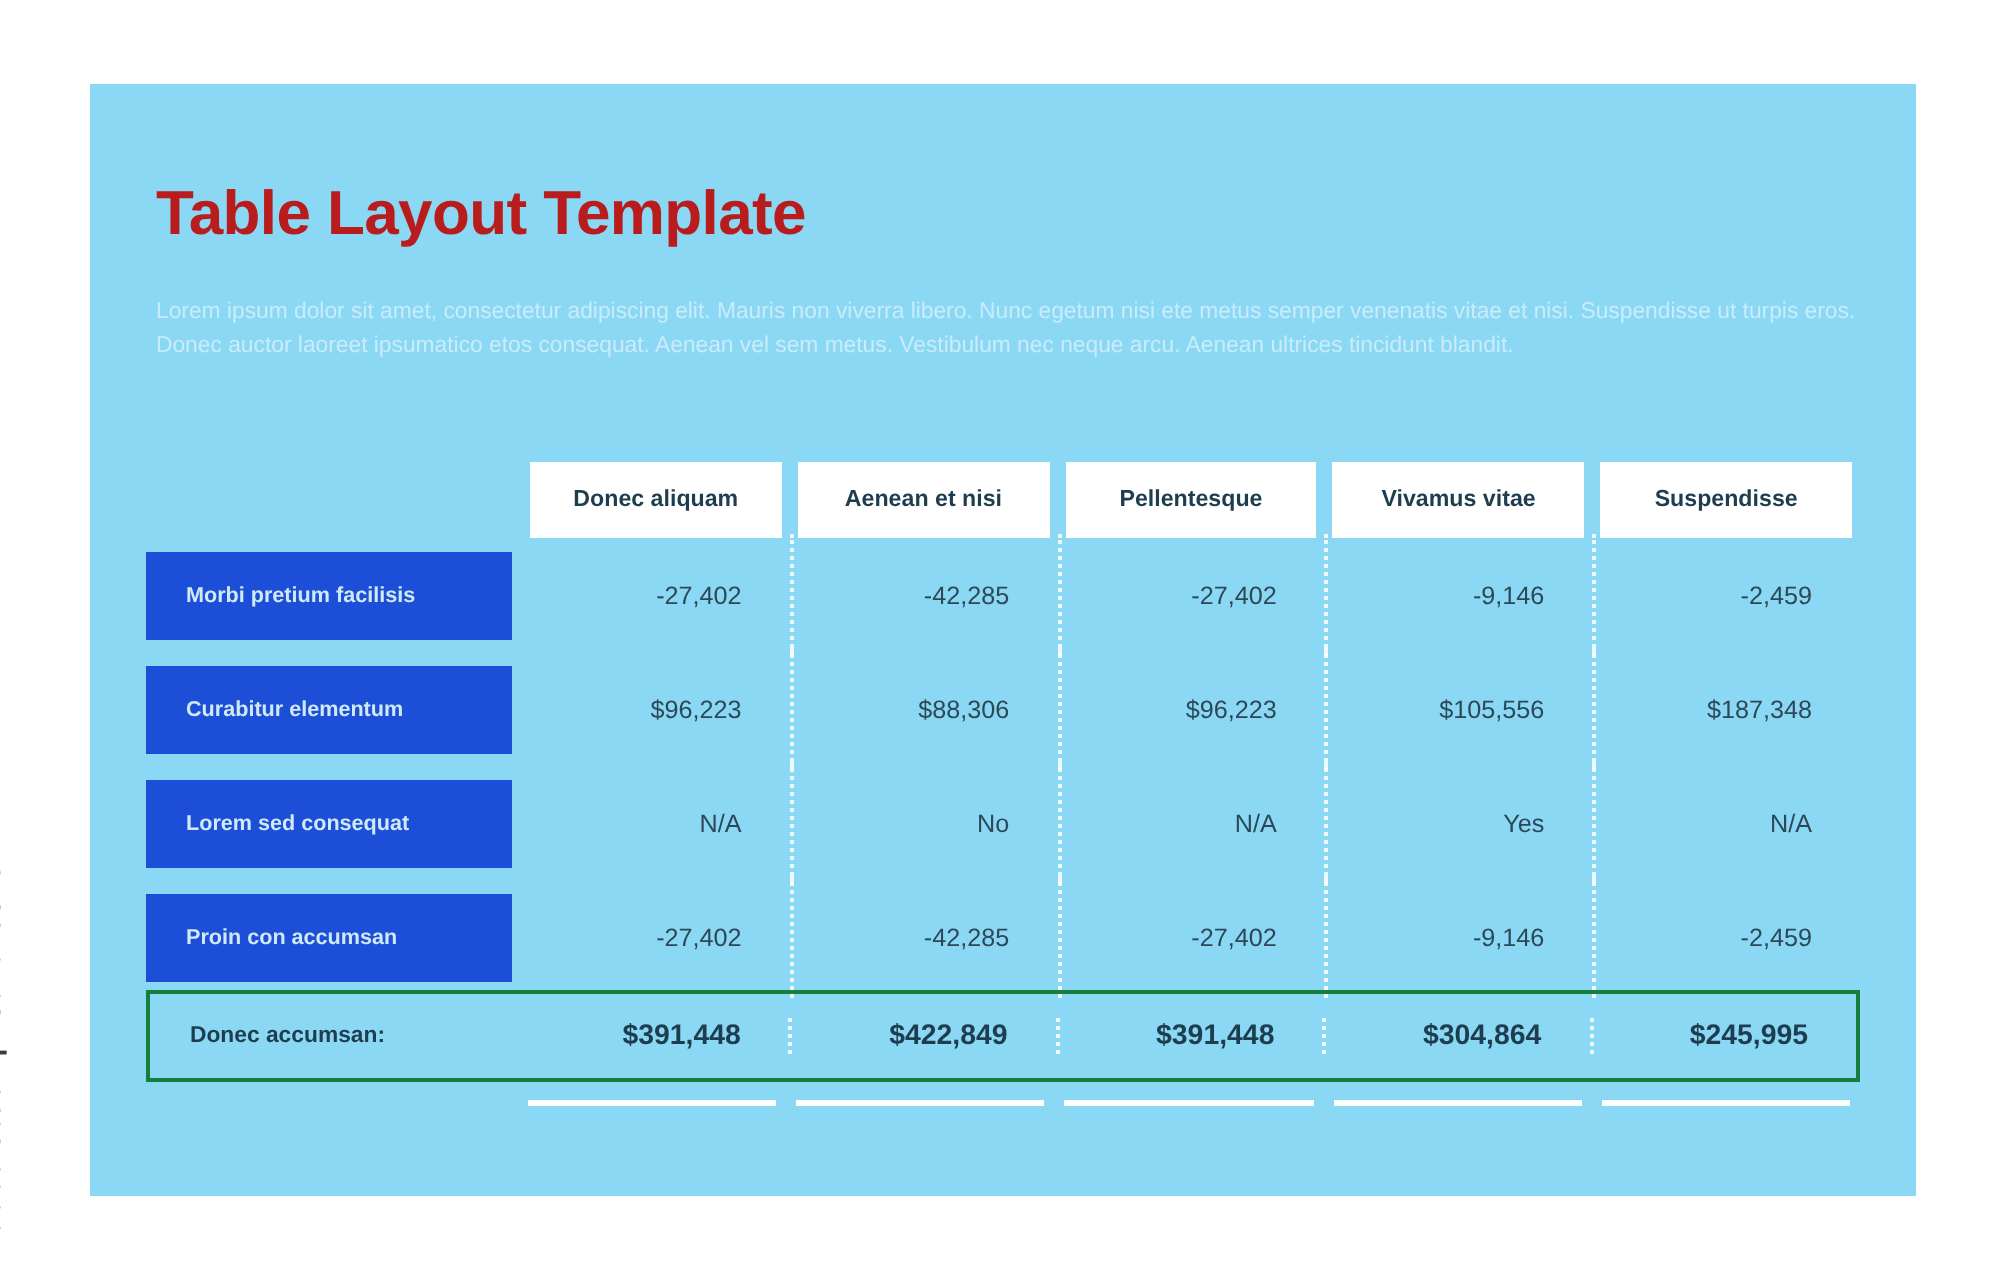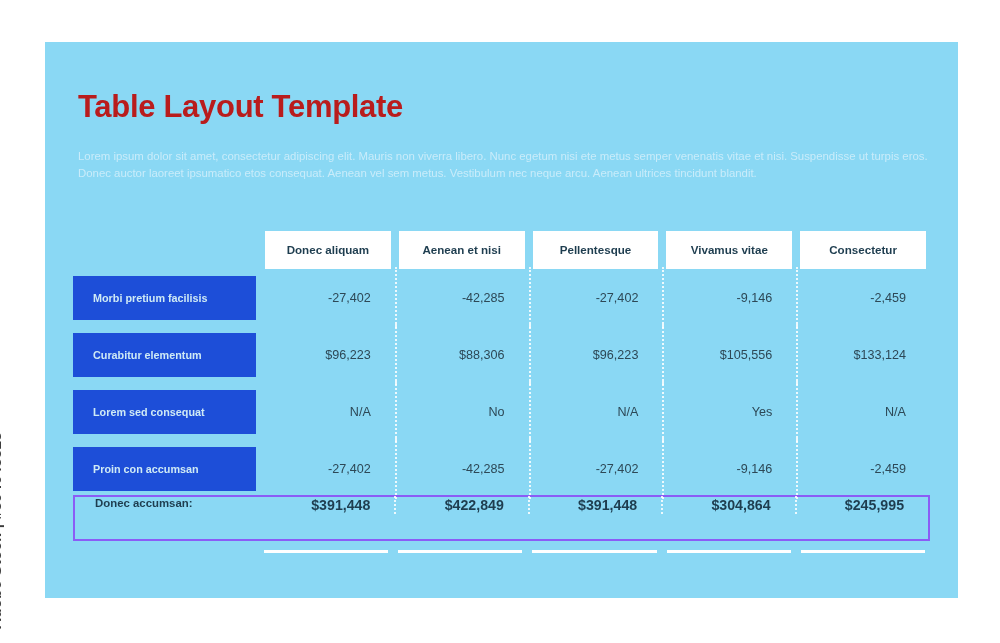--- a/index.html
+++ b/index.html
@@ -154,23 +154,23 @@
   #header-row .data-cell.sep::before { display: none; }
 
   
   #total-row {
     position: absolute;
     left: 28px;
     top: 453px;
     width: 857px;
     height: 46px;
     box-sizing: border-box;
-    border: 2px solid #8b5cf6;
-    display: flex;
-    align-items: flex-start;
+    border: 2px solid #15803d;
+    display: flex;
+    align-items: center;
     background: transparent;
   }
   #total-row .label-cell { width: 186px; flex: 0 0 186px; padding-left: 20px; }
   #total-label {
     font-size: 11.4px;
     font-weight: 700;
     color: #1e3d4f;
     white-space: nowrap;
   }
   #total-row .data-cell {
@@ -228,21 +228,21 @@
       <div class="data-cell sep">
         <div class="header-box">Aenean et nisi</div>
       </div>
       <div class="data-cell sep">
         <div class="header-box">Pellentesque</div>
       </div>
       <div class="data-cell sep">
         <div class="header-box">Vivamus vitae</div>
       </div>
       <div class="data-cell sep">
-        <div class="header-box">Consectetur</div>
+        <div class="header-box">Suspendisse</div>
       </div>
     </div>
 
     <div class="trow body-row">
       <div class="label-cell">
         <div class="label-chip">Morbi pretium facilisis</div>
       </div>
       <div class="data-cell">-27,402</div>
       <div class="data-cell sep">-42,285</div>
       <div class="data-cell sep">-27,402</div>
@@ -251,21 +251,21 @@
     </div>
 
     <div class="trow body-row">
       <div class="label-cell">
         <div class="label-chip">Curabitur elementum</div>
       </div>
       <div class="data-cell">$96,223</div>
       <div class="data-cell sep">$88,306</div>
       <div class="data-cell sep">$96,223</div>
       <div class="data-cell sep">$105,556</div>
-      <div class="data-cell sep">$133,124</div>
+      <div class="data-cell sep">$187,348</div>
     </div>
 
     <div class="trow body-row">
       <div class="label-cell">
         <div class="label-chip">Lorem sed consequat</div>
       </div>
       <div class="data-cell">N/A</div>
       <div class="data-cell sep">No</div>
       <div class="data-cell sep">N/A</div>
       <div class="data-cell sep">Yes</div>

